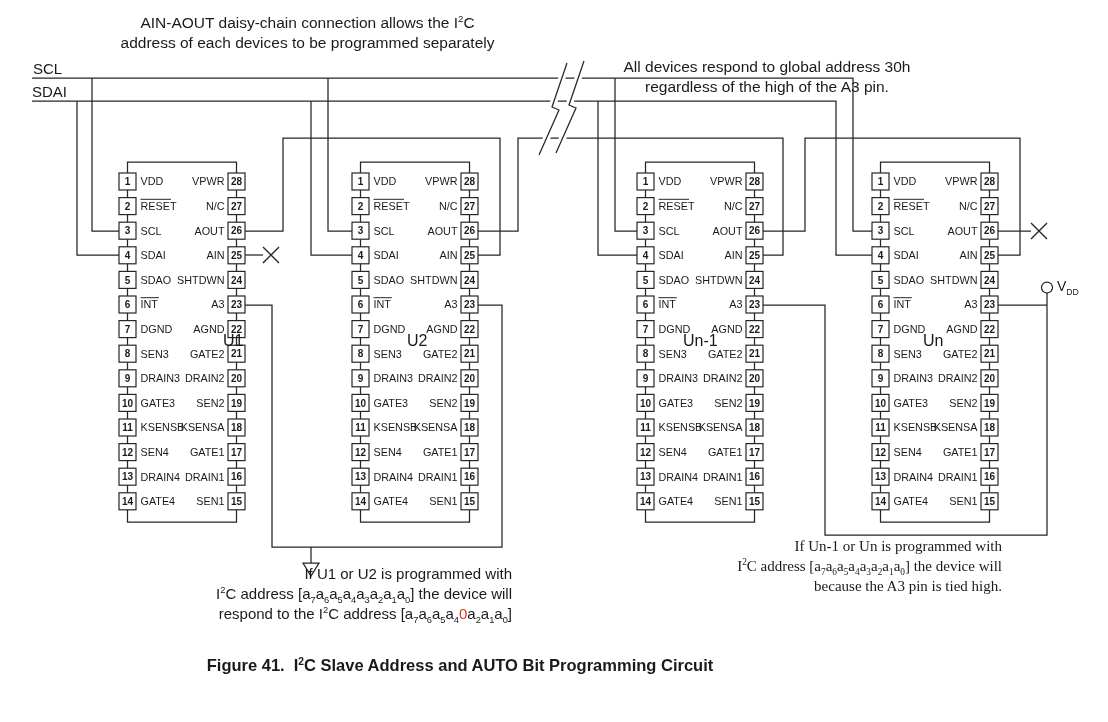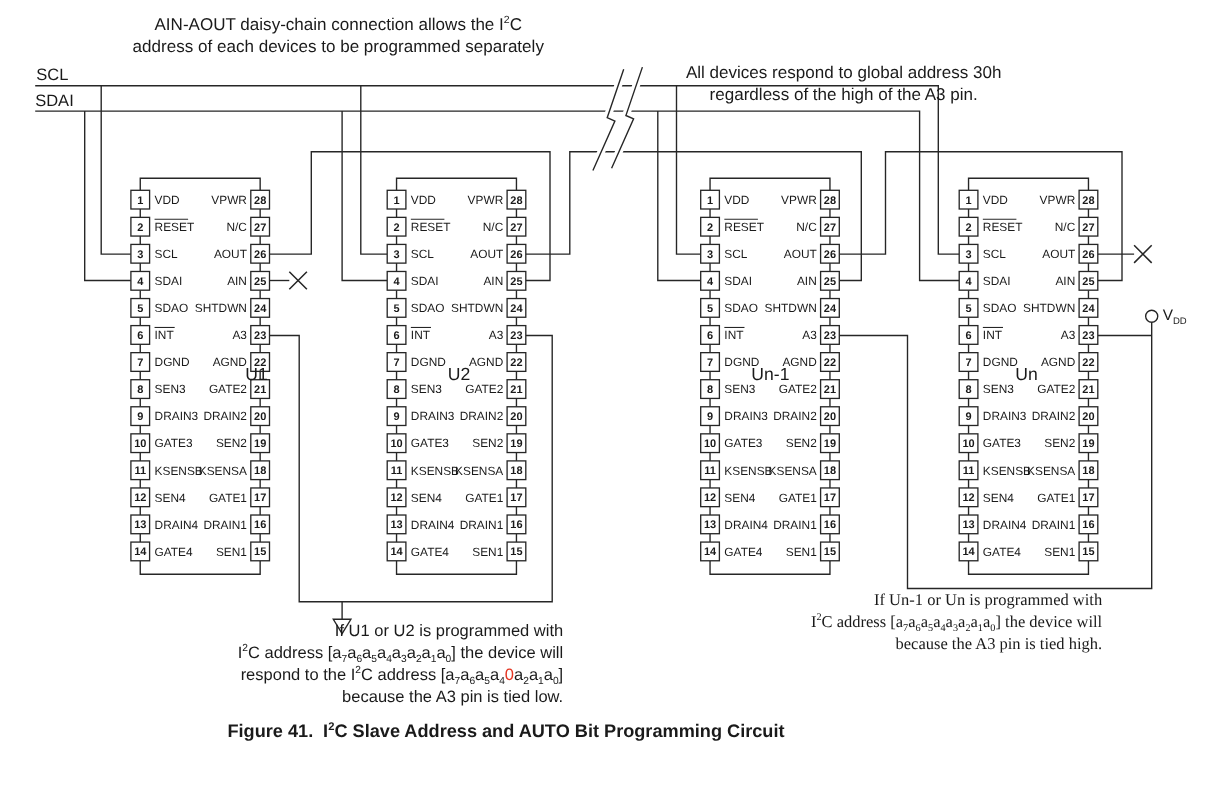--- a/index.html
+++ b/index.html
@@ -419,21 +419,20 @@
   </div>
 
   <div class="siglabel" id="scl-label">SCL</div>
   <div class="siglabel" id="sdai-label">SDAI</div>
   <div class="siglabel" id="vdd-label">V<sub>D</sub><sub>D</sub></div>
 
   <div class="bblock" id="bl">
     <div>If U1 or U2 is programmed with</div>
     <div>I<sup>2</sup>C address [a<sub>7</sub>a<sub>6</sub>a<sub>5</sub>a<sub>4</sub>a<sub>3</sub>a<sub>2</sub>a<sub>1</sub>a<sub>0</sub>] the device will</div>
     <div>respond to the I<sup>2</sup>C address [a<sub>7</sub>a<sub>6</sub>a<sub>5</sub>a<sub>4</sub><span class="hl">0</span>a<sub>2</sub>a<sub>1</sub>a<sub>0</sub>]</div>
-    <div>because the A3 pin is tied low.</div>
   </div>
 
   <div class="bblock" id="br">
     <div>If Un-1 or Un is programmed with</div>
     <div>I<sup>2</sup>C address [a<sub>7</sub>a<sub>6</sub>a<sub>5</sub>a<sub>4</sub>a<sub>3</sub>a<sub>2</sub>a<sub>1</sub>a<sub>0</sub>] the device will</div>
     <div>because the A3 pin is tied high.</div>
   </div>
 
   <div id="caption">
     <span class="capnum">Figure 41.</span><span>I<sup>2</sup>C Slave Address and AUTO Bit Programming Circuit</span>

